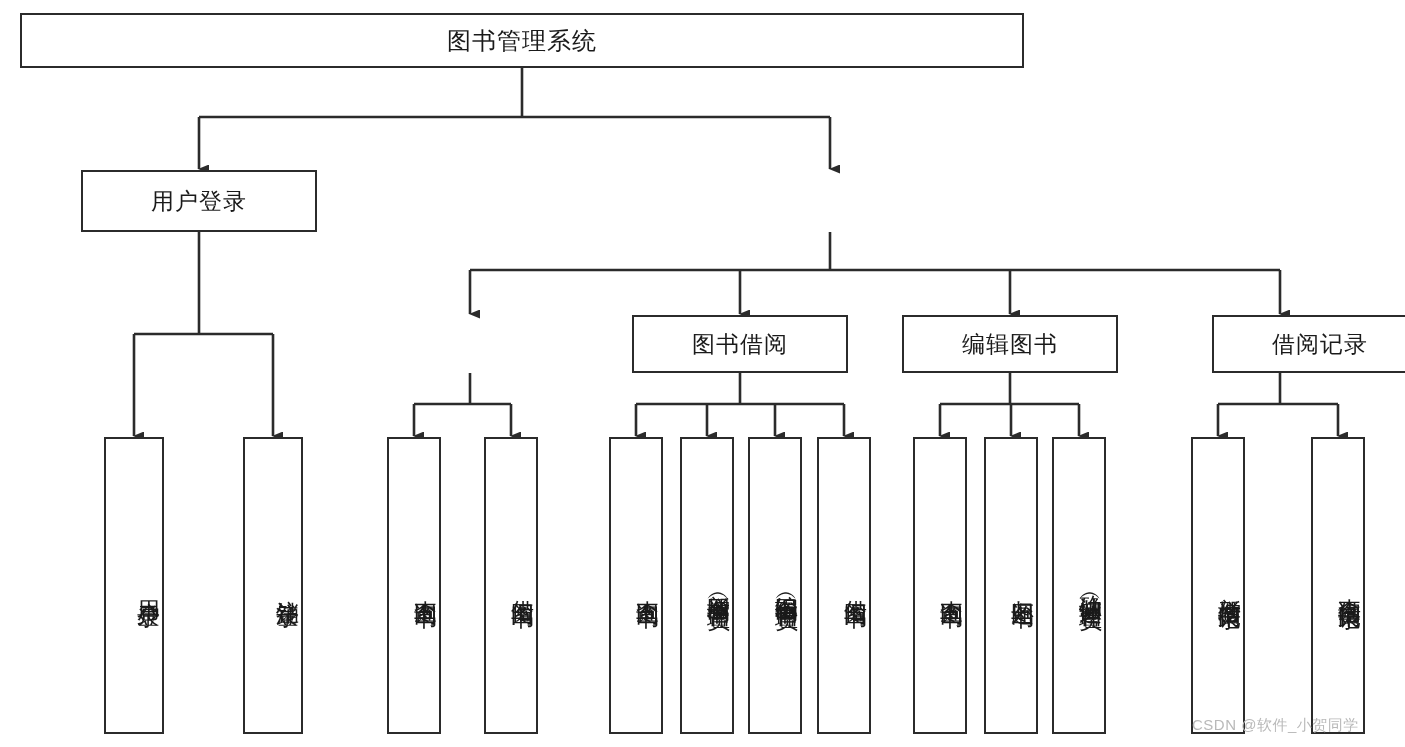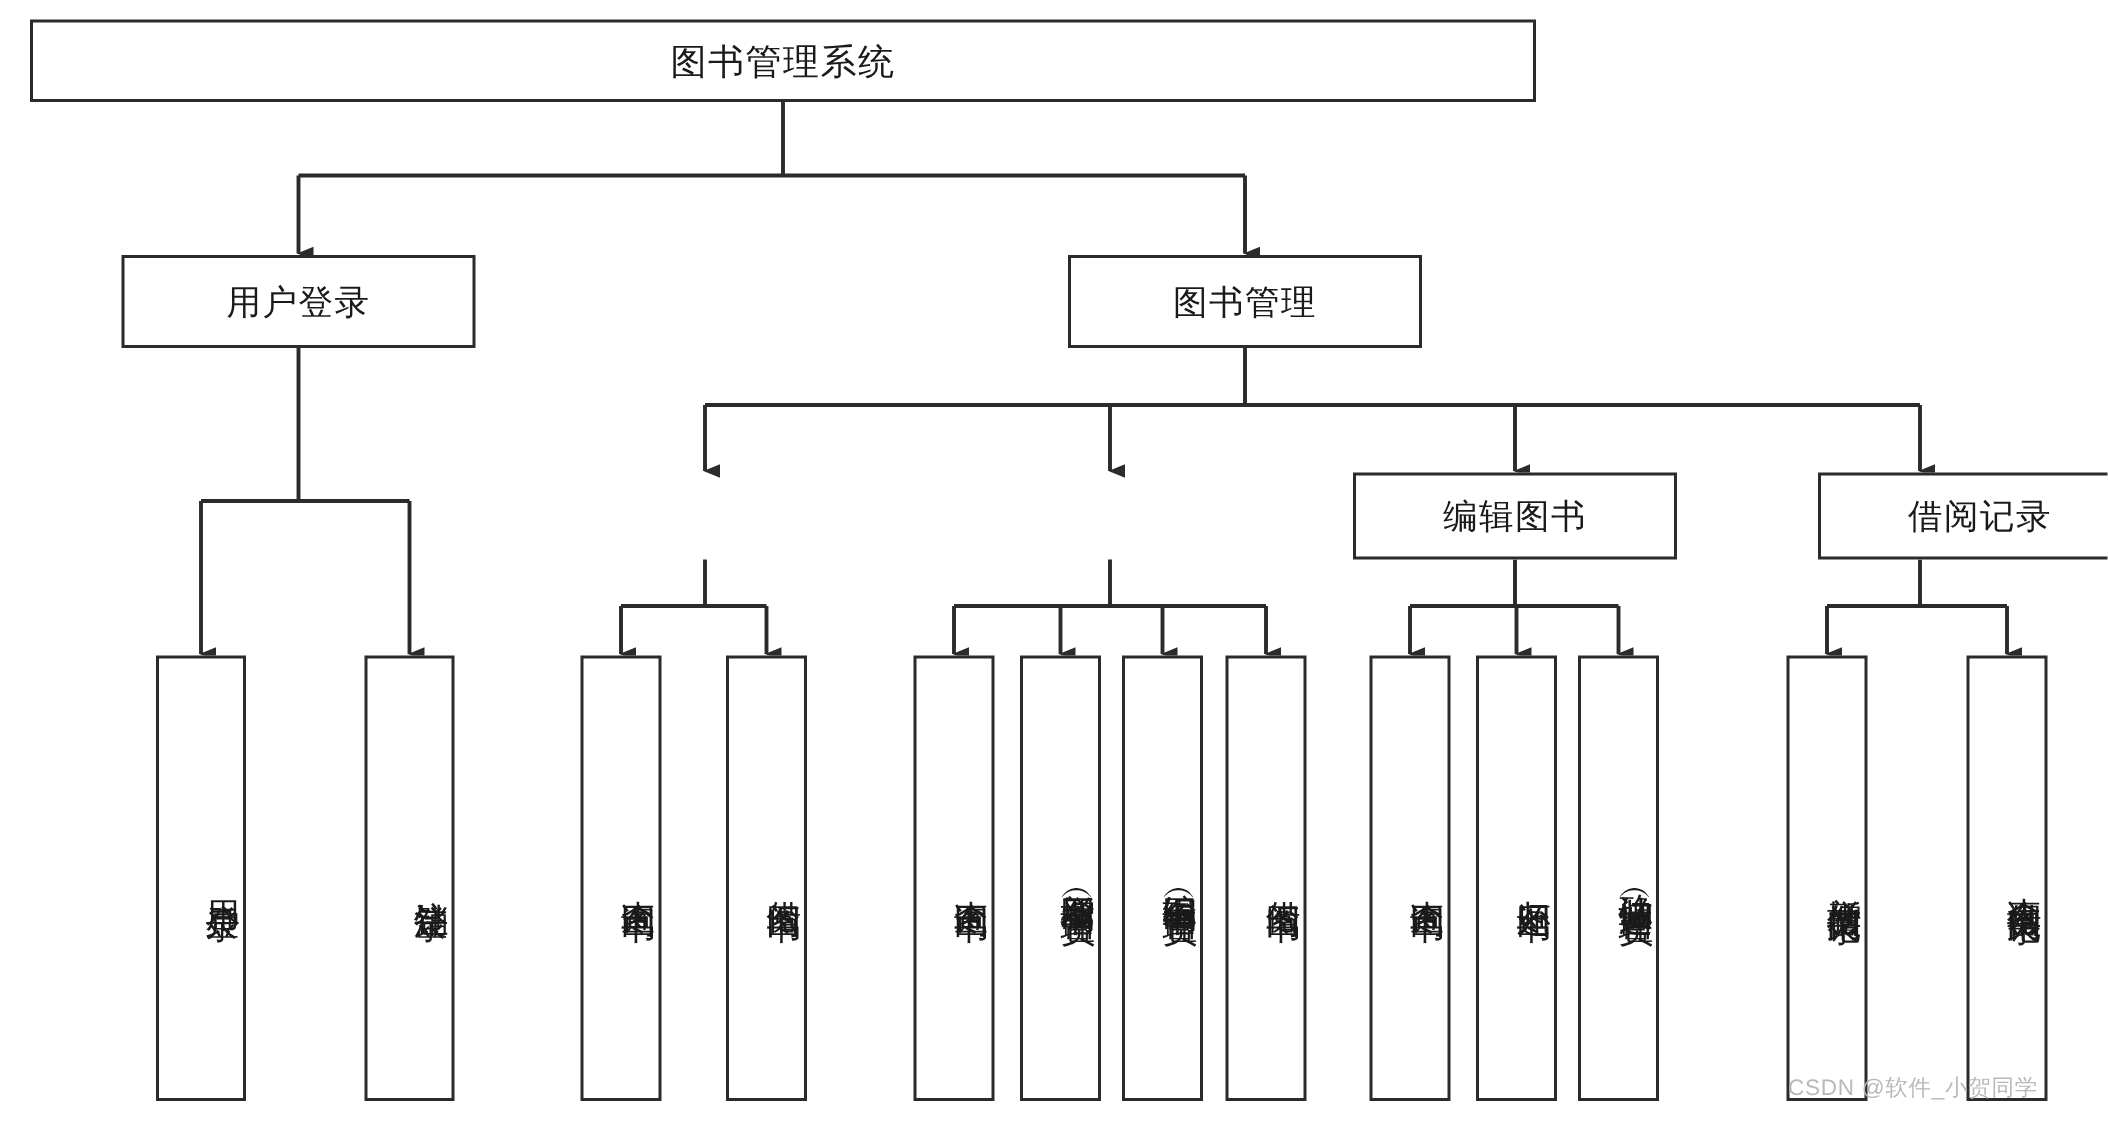--- a/index.html
+++ b/index.html
@@ -107,22 +107,22 @@
         <line x1="1280" y1="373" x2="1280" y2="404"></line>
         <line x1="1218" y1="404" x2="1338" y2="404"></line>
         <line x1="1218" y1="404" x2="1218" y2="436" marker-end="url(#arrowhead)"></line>
         <line x1="1338" y1="404" x2="1338" y2="436" marker-end="url(#arrowhead)"></line>
       </g>
   </svg>
 
   <div class="node h-node root-node" id="node-root" style="left: 20px; top: 13px; width: 1004px; height: 55px;">图书管理系统</div>
 
   <div class="node h-node" id="node-l2-0" style="left: 81px; top: 170px; width: 236px; height: 62px;">用户登录</div>
-  <div class="node h-node" id="node-l2-1" style="left: 712px; top: 170px; width: 236px; height: 62px;">图书管理</div>
 
+  <div class="node h-node" id="node-l3-1" style="left: 632px; top: 315px; width: 216px; height: 58px;">图书借阅</div>
   <div class="node h-node" id="node-l3-2" style="left: 902px; top: 315px; width: 216px; height: 58px;">编辑图书</div>
   <div class="node h-node" id="node-l3-3" style="left: 1172px; top: 315px; width: 216px; height: 58px; margin-left: 40px;">借阅记录</div>
 
   <div class="node v-node" id="leaf-0" style="left: 104px; top: 437px; width: 60px; height: 297px;">
       <span class="vlabel">用户登录</span>
     </div>
   <div class="node v-node" id="leaf-1" style="left: 243px; top: 437px; width: 60px; height: 297px;">
       <span class="vlabel">注销登录</span>
     </div>
   <div class="node v-node" id="leaf-2" style="left: 387px; top: 437px; width: 54px; height: 297px;">

